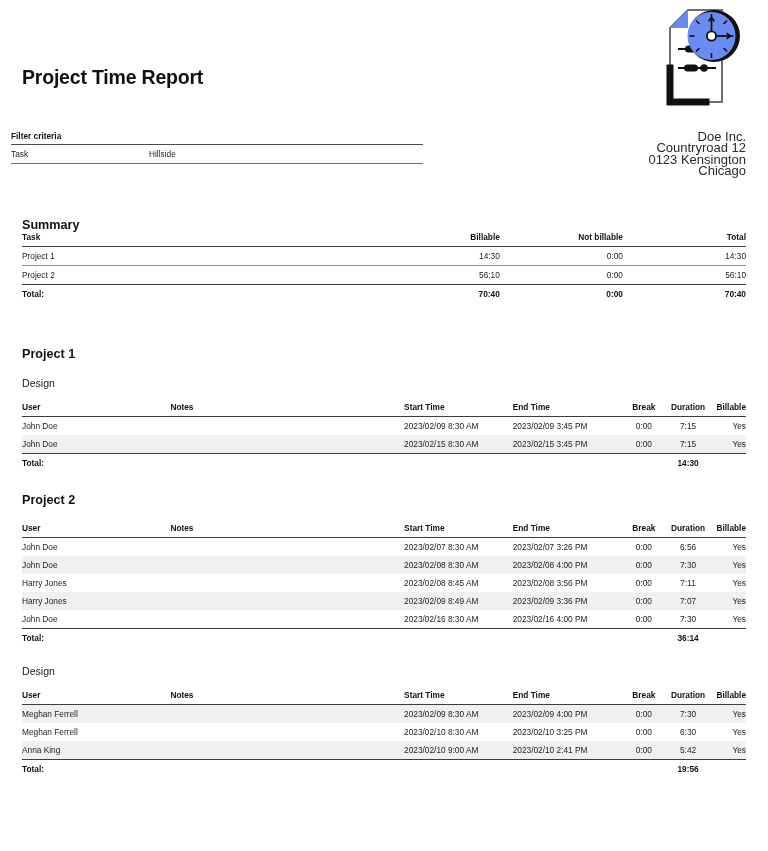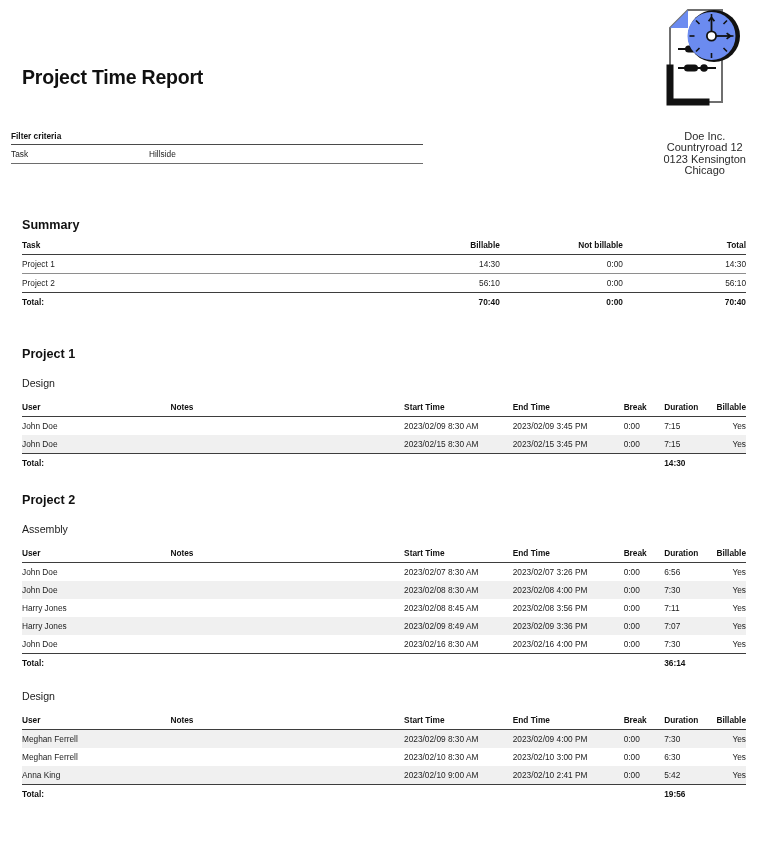--- a/index.html
+++ b/index.html
@@ -69,22 +69,22 @@
     color: #222;
   }
   .filter-row .f-label { width: 138px; }
   .filter-row .f-value { flex: 1; }
 
   
   .company {
     position: absolute;
     top: 131px;
     right: 22px;
-    text-align: center;
-    font-size: 11px;
+    text-align: right;
+    font-size: 13px;
     line-height: 11.3px;
     color: #2a2a2a;
   }
 
   
   .section-heading {
     font-size: 12.6px;
     font-weight: bold;
     color: #111;
     margin: 0;
@@ -114,21 +114,21 @@
   td {
     padding: 4px 0 4px 0;
     color: #222;
     white-space: nowrap;
     overflow: hidden;
   }
   .num { text-align: right; }
 
   
   .summary-block { position: absolute; top: 218px; left: 22px; right: 22px; }
-  .summary-block .section-heading { margin-bottom: 8px; }
+  .summary-block .section-heading { margin-bottom: 0; }
   table.summary tbody tr { border-bottom: 0.9px solid #8e8e8e; }
   table.summary tbody tr:last-child { border-bottom: 1.8px solid #3d3d3d; }
   table.summary tfoot td {
     font-weight: bold;
     color: #111;
     padding-top: 4px;
   }
   table.summary col.c-task  { width: 49%; }
   table.summary col.c-bill  { width: 17%; }
   table.summary col.c-nbill { width: 17%; }
@@ -148,21 +148,21 @@
   table.detail td.c-end-cell,
   table.detail th.c-end-head { padding-left: 2px; }
 
   table.detail tbody tr.zebra { background: #f0f0f0; }
   table.detail tbody tr:last-child { border-bottom: 1.8px solid #3d3d3d; }
   table.detail tfoot td {
     font-weight: bold;
     color: #111;
     padding-top: 4px;
   }
-  table.detail th.num, table.detail td.num { text-align: left; }
+  table.detail th.num, table.detail td.num { text-align: center; }
   table.detail th.c-billable-head, table.detail td.c-billable-cell {
     text-align: right;
     padding-left: 3px;
   }
 
   .project-block { position: absolute; left: 22px; right: 22px; }
   #project-1-block { top: 347px; }
   #project-2-block { top: 493px; }
 
   .task-group { margin-top: 16px; }
@@ -330,21 +330,20 @@
           </tr>
         </tfoot>
       </table>
     </div>
   </div>
 
   <div class="project-block" id="project-2-block">
     <h2 class="section-heading">Project 2</h2>
 
     <div class="task-group">
-      <h3 class="sub-heading">Assembly</h3>
       <table class="detail">
         <colgroup>
           <col class="c-user">
             <col class="c-notes">
             <col class="c-start">
             <col class="c-end">
           <col class="c-break">
             <col class="c-dur">
             <col class="c-billable">
         </colgroup>
@@ -450,21 +449,21 @@
             <td class="c-start-cell">2023/02/09 8:30 AM</td>
             <td class="c-end-cell">2023/02/09 4:00 PM</td>
             <td class="num">0:00</td>
             <td class="num">7:30</td>
             <td class="c-billable-cell">Yes</td>
           </tr>
           <tr>
             <td>Meghan Ferrell</td>
             <td></td>
             <td class="c-start-cell">2023/02/10 8:30 AM</td>
-            <td class="c-end-cell">2023/02/10 3:00 PM</td>
+            <td class="c-end-cell">2023/02/10 3:25 PM</td>
             <td class="num">0:00</td>
             <td class="num">6:30</td>
             <td class="c-billable-cell">Yes</td>
           </tr>
           <tr class="zebra">
             <td>Anna King</td>
             <td></td>
             <td class="c-start-cell">2023/02/10 9:00 AM</td>
             <td class="c-end-cell">2023/02/10 2:41 PM</td>
             <td class="num">0:00</td>

